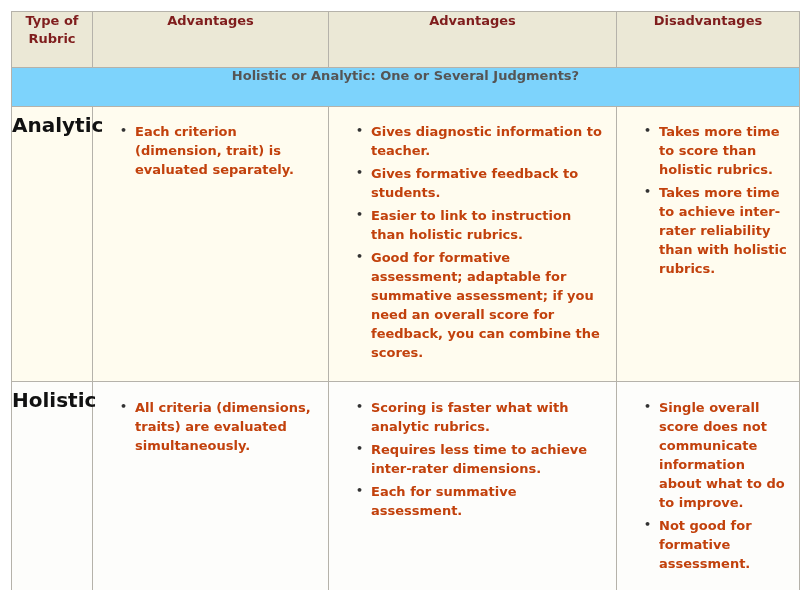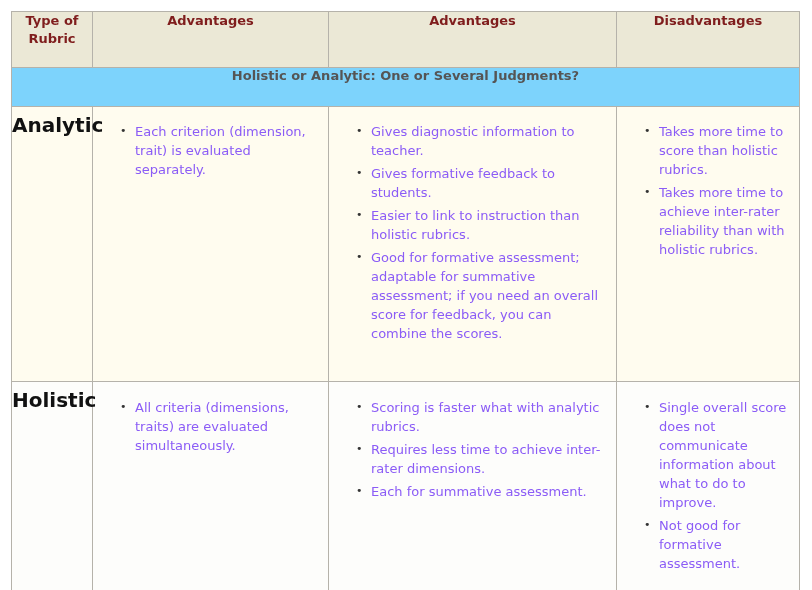--- a/index.html
+++ b/index.html
@@ -24,21 +24,21 @@
     }
     tr.row-analytic td { background: #fffcef; height: 259px; }
     tr.row-holistic td { background: #fdfdfb; height: 212px; }
     .type-label {
       display: block; font-weight: bold; font-size: 20px; color: #111;
       text-align: center; padding-top: 6px;
     }
     ul.items { margin: 0; padding: 0; list-style: none; }
     ul.items li {
       position: relative; padding-left: 16px; font-size: 13px;
-      line-height: 19px; color: #8b5cf6; margin-bottom: 4px;
+      line-height: 19px; color: #c2410c; margin-bottom: 4px; font-weight: bold;
     }
     ul.items li::before {
       content: "\2022"; position: absolute; left: 1px; top: -1px;
       font-size: 11px; color: #333;
     }
     .cell-def { padding: 15px 8px 0 26px !important; }
     .cell-adv { padding: 15px 10px 0 26px !important; margin-top: 44px; }
     .cell-dis { padding: 15px 8px 0 26px !important; }
     tr.row-holistic .cell-def,
     tr.row-holistic .cell-adv,

